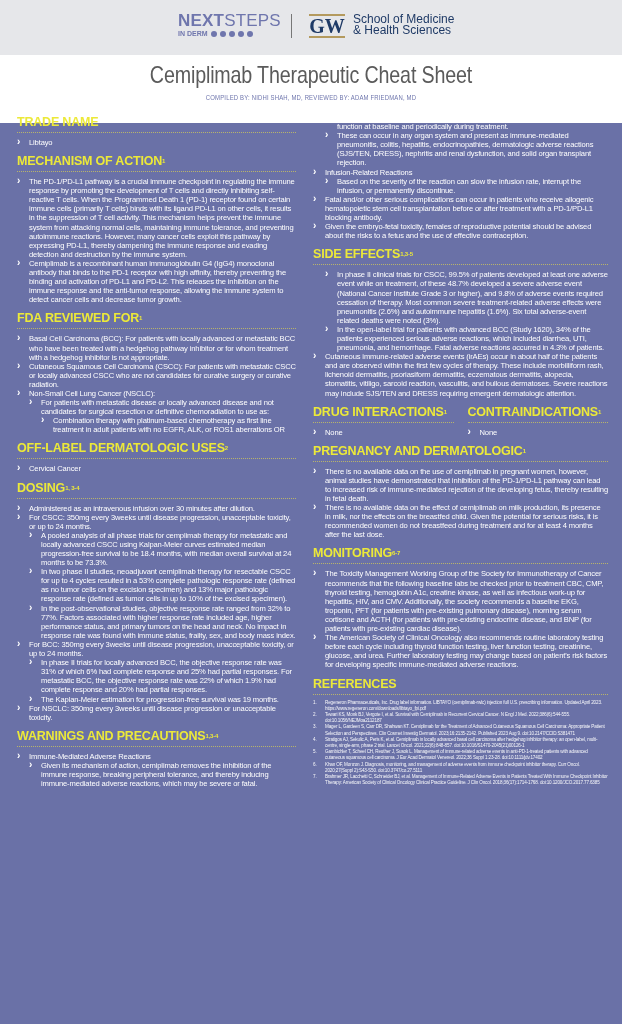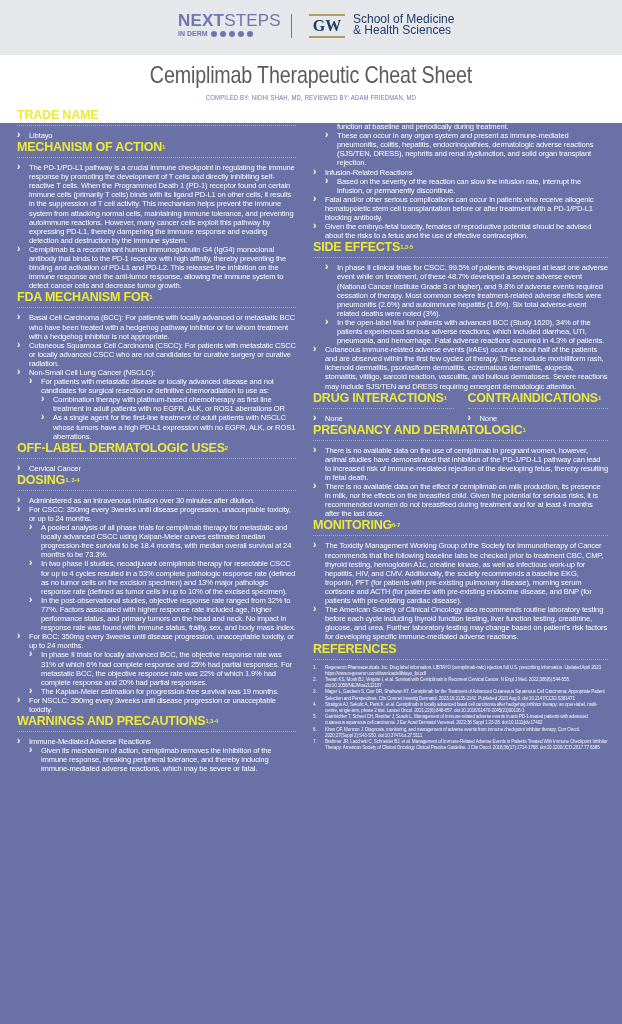--- a/index.html
+++ b/index.html
@@ -5,31 +5,31 @@
   * { box-sizing: border-box; margin: 0; padding: 0; }
   html, body { width: 622px; height: 1024px; overflow: hidden; background: #6a71a7; }
   body { font-family: "Liberation Sans Narrow", "Liberation Sans", sans-serif; color: #ffffff; position: relative; }
   .header { position: absolute; left: 0; top: 0; width: 622px; height: 55px; background: #e6e7ea; text-decoration: underline; }
   .logo-ns { position: absolute; left: 178px; top: 12px; color: #6f76ad; font-family: "Liberation Sans", sans-serif; }
   .logo-ns .top { font-size: 17px; line-height: 17px; letter-spacing: 0.2px; }
   .logo-ns .top b { font-weight: 700; }
   .logo-ns .bot { font-size: 7px; font-weight: 700; line-height: 9px; display: flex; align-items: center; gap: 3px; }
   .dot { width: 6px; height: 6px; border-radius: 50%; background: #6f76ad; display: inline-block; }
   .logo-div { position: absolute; left: 291px; top: 14px; width: 1px; height: 24px; background: #777; }
-  .gw { position: absolute; left: 309px; top: 14px; width: 36px; height: 24px; border-top: 2px solid #b49a5e; border-bottom: 2px solid #b49a5e; color: #1f3a66; font-family: "Liberation Serif", serif; font-size: 16px; font-weight: 700; line-height: 20px; text-align: center; }
+  .gw { position: absolute; left: 309px; top: 14px; width: 36px; height: 24px; border-top: 2px solid #b49a5e; border-bottom: 2px solid #b49a5e; color: #1f3a66; font-family: "Liberation Serif", serif; font-size: 20px; font-weight: 700; line-height: 20px; text-align: center; }
   .gw-text { position: absolute; left: 353px; top: 14px; font-family: "Liberation Sans", sans-serif; font-size: 12px; line-height: 10.5px; color: #1f3a66; }
   .titlebox { position: absolute; left: 0; top: 55px; width: 622px; height: 68px; background: #ffffff; text-align: center; }
   .title { font-family: "Liberation Sans Narrow", "Liberation Sans", sans-serif; font-size: 24px; color: #5b5b5b; margin-top: 6px; transform: scaleX(0.82); letter-spacing: -0.2px; }
   .compiled { font-size: 7px; color: #6f76ad; margin-top: 5px; letter-spacing: 0.2px; transform: scaleX(0.85); }
   .col { position: absolute; top: 108px; }
   .col-left { left: 17px; width: 279px; }
   .col-right { left: 313px; width: 295px; }
   .sec-h { color: #ece939; font-size: 12.5px; font-weight: 700; line-height: 14px; transform-origin: left; border-bottom: 1px dotted #b9b46a; padding-bottom: 3px; margin-bottom: 5px; white-space: nowrap; letter-spacing: -0.2px; }
   .sec-h sup { font-size: 6px; vertical-align: top; }
-  .sec { }
+  .sec { margin-top: 7px; }
   ul { list-style: none; }
   li { font-size: 7.6px; line-height: 9.1px; position: relative; padding-left: 12px; letter-spacing: -0.15px; }
   li::before { content: "\203A"; position: absolute; left: 0; top: -1px; font-weight: 700; font-size: 10px; }
   li.l2 { padding-left: 24px; }
   li.l2::before { left: 12px; }
   li.l3 { padding-left: 36px; }
   li.l3::before { left: 24px; }
   .two { display: flex; gap: 14px; }
   .two > div { flex: 1; }
   .refs li { font-size: 4.6px; line-height: 6.2px; padding-left: 12px; opacity: 0.95; }
@@ -71,28 +71,27 @@
       </ul>
   </div>
   <div class="sec">
     <div class="sec-h"><span>MECHANISM OF ACTION</span><sup>1</sup></div>
     <ul>
       <li>The PD-1/PD-L1 pathway is a crucial immune checkpoint in regulating the immune response by promoting the development of T cells and directly inhibiting self-reactive T cells. When the Programmed Death 1 (PD-1) receptor found on certain immune cells (primarily T cells) binds with its ligand PD-L1 on other cells, it results in the suppression of T cell activity. This mechanism helps prevent the immune system from attacking normal cells, maintaining immune tolerance, and preventing autoimmune reactions. However, many cancer cells exploit this pathway by expressing PD-L1, thereby dampening the immune response and evading detection and destruction by the immune system.</li>
       <li>Cemiplimab is a recombinant human immunoglobulin G4 (IgG4) monoclonal antibody that binds to the PD-1 receptor with high affinity, thereby preventing the binding and activation of PD-L1 and PD-L2. This releases the inhibition on the immune response and the anti-tumor response, allowing the immune system to detect cancer cells and decrease tumor growth.</li>
     </ul>
   </div>
   <div class="sec">
-    <div class="sec-h"><span>FDA MECHANISM FOR</span><sup>1</sup></div>
+    <div class="sec-h"><span>FDA REVIEWED FOR</span><sup>1</sup></div>
     <ul>
       <li>Basal Cell Carcinoma (BCC): For patients with locally advanced or metastatic BCC who have been treated with a hedgehog pathway inhibitor or for whom treatment with a hedgehog inhibitor is not appropriate.</li>
       <li>Cutaneous Squamous Cell Carcinoma (CSCC): For patients with metastatic CSCC or locally advanced CSCC who are not candidates for curative surgery or curative radiation.</li>
       <li>Non-Small Cell Lung Cancer (NSCLC):</li>
       <li class="l2">For patients with metastatic disease or locally advanced disease and not candidates for surgical resection or definitive chemoradiation to use as:</li>
       <li class="l3">Combination therapy with platinum-based chemotherapy as first line treatment in adult patients with no EGFR, ALK, or ROS1 aberrations OR</li>
-      <li class="l3">As a single agent for the first-line treatment of adult patients with NSCLC whose tumors have a high PD-L1 expression with no EGFR, ALK, or ROS1 aberrations.</li>
     </ul>
   </div>
   <div class="sec">
     <div class="sec-h"><span>OFF-LABEL DERMATOLOGIC USES</span><sup>2</sup></div>
     <ul>
         <li>Cervical Cancer</li>
       </ul>
   </div>
   <div class="sec">
     <div class="sec-h"><span>DOSING</span><sup>1, 3-4</sup></div>

